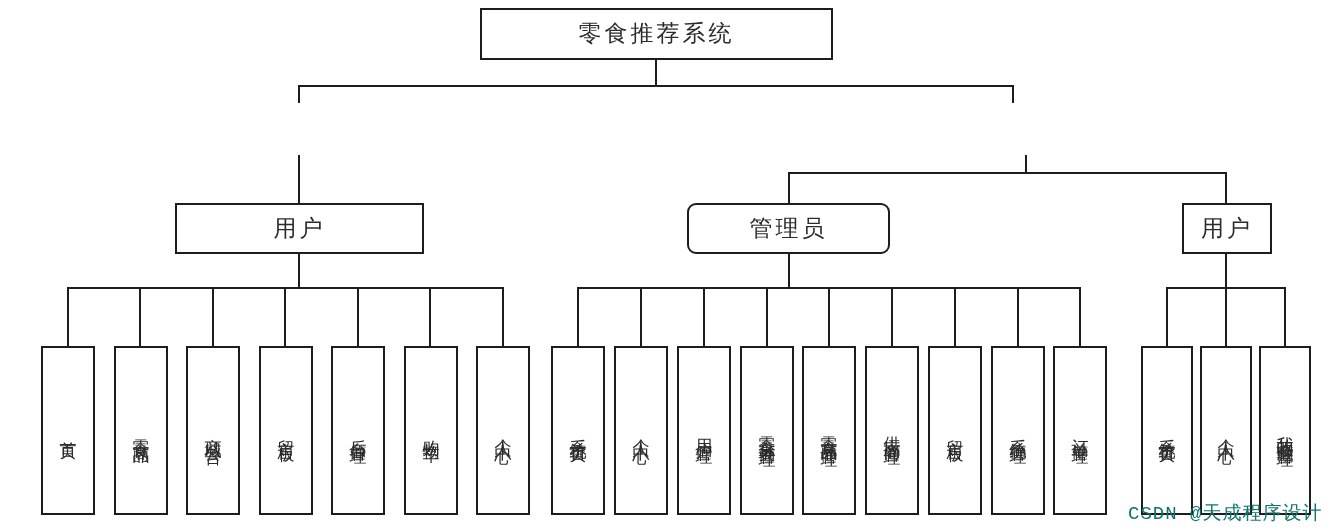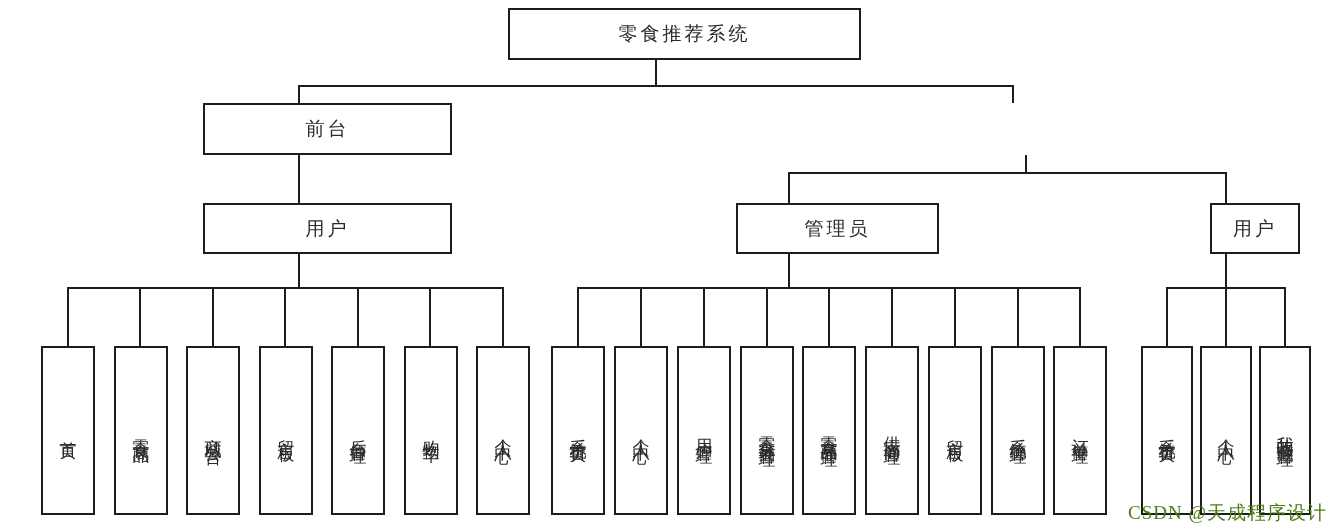--- a/index.html
+++ b/index.html
@@ -18,23 +18,22 @@
     border:2px solid #1d1d1d;
     background:#ffffff;
     display:flex;
     align-items:center;
     justify-content:center;
     color:#2b2b2b;
     line-height:1.12;
     text-align:center;
   }
   .node.horiz{
-    font-size:19px;
+    font-size:23px;
     letter-spacing:3px;
-    margin-left:28px;
   }
   .node.vert{
     writing-mode:vertical-rl;
     text-orientation:upright;
     font-size:17px;
     letter-spacing:3px;
     padding-top:4px;
     padding-bottom:4px;
     align-items:center;
     justify-content:center;
@@ -45,58 +44,55 @@
     position:absolute;
     background:#1d1d1d;
   }
   .conn.v{width:2px;}
   .conn.h{height:2px;}
 
   .watermark{
     position:absolute;
     left:1128px;top:500px;
     font-size:19px;
-    color:#4d7c0f;
+    color:#0f766e;
     letter-spacing:1px;
-    font-family:Liberation Serif, serif;
+    font-family:Liberation Mono, monospace;
     white-space:nowrap;
     pointer-events:none;
   }
 </style>
 </head>
 <body>
 
 <div id="diagram">
 
   <div class="node horiz" style="left:480px;top:8px;width:353px;height:52px;">
     <span class="lbl">零食推荐系统</span>
   </div>
 
   <div class="conn v" style="left:655px;top:60px;width:2px;height:26px;"></div>
 
   <div class="conn h" style="left:298px;top:85px;width:716px;height:2px;"></div>
 
   <div class="conn v" style="left:298px;top:85px;width:2px;height:18px;"></div>
   <div class="conn v" style="left:1012px;top:85px;width:2px;height:18px;"></div>
 
-  <div class="node horiz" style="left:175px;top:103px;width:249px;height:52px;">
-    <span class="lbl">前台</span>
-  </div>
 
   <div class="conn v" style="left:298px;top:155px;width:2px;height:48px;"></div>
 
   <div class="conn v" style="left:1025px;top:155px;width:2px;height:18px;"></div>
   <div class="conn h" style="left:788px;top:172px;width:439px;height:2px;"></div>
   <div class="conn v" style="left:788px;top:172px;width:2px;height:31px;"></div>
   <div class="conn v" style="left:1225px;top:172px;width:2px;height:31px;"></div>
 
   <div class="node horiz" style="left:175px;top:203px;width:249px;height:51px;">
     <span class="lbl">用户</span>
   </div>
-  <div class="node horiz" style="left:708px;top:203px;width:203px;height:51px;">
+  <div class="node horiz" style="left:687px;top:203px;width:203px;height:51px;border-radius:9px;">
     <span class="lbl">管理员</span>
   </div>
   <div class="node horiz" style="left:1182px;top:203px;width:90px;height:51px;">
     <span class="lbl">用户</span>
   </div>
 
   <div class="conn v" style="left:298px;top:254px;width:2px;height:34px;"></div>
   <div class="conn h" style="left:67px;top:287px;width:437px;height:2px;"></div>
   <div class="conn v" style="left:67px;top:287px;width:2px;height:59px;"></div>
   <div class="conn v" style="left:139px;top:287px;width:2px;height:59px;"></div>

